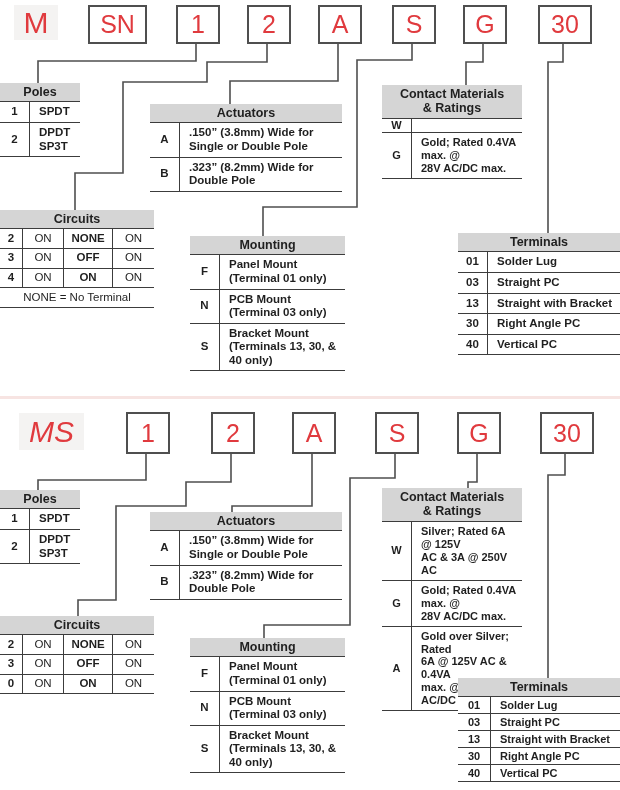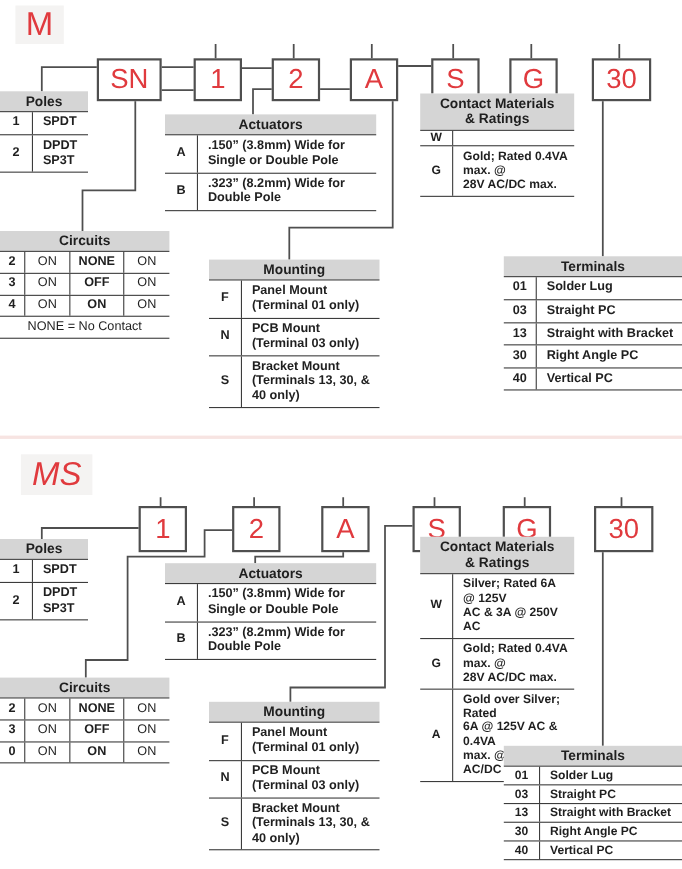--- a/index.html
+++ b/index.html
@@ -1,20 +1,20 @@
 <!DOCTYPE html>
 <html><head>
 <meta charset="utf-8">
 <style>
   html,body{margin:0;padding:0;background:#fff;}
   #page{position:relative;width:620px;height:790px;background:#fff;overflow:hidden;
         font-family:"Liberation Sans", sans-serif;color:#1f1f1f;}
   svg.wires{position:absolute;left:0;top:0;z-index:1;}
   .pnrow .box{position:absolute;border:2px solid #4f4f4f;background:#fff;color:#e03a3e;
-        display:flex;align-items:center;justify-content:center;font-size:25px;z-index:2;margin-top:48px;}
+        display:flex;align-items:center;justify-content:center;font-size:25px;z-index:2;}
   .prefix-chip{position:absolute;background:#f4f3f2;color:#e03a3e;display:flex;align-items:center;
         justify-content:center;font-size:30px;z-index:2;}
   .tbl{position:absolute;background:#fff;z-index:3;font-size:11.5px;line-height:1.18;}
   .tbl .hdr{background:#d5d5d5;font-weight:bold;text-align:center;font-size:12.5px;
         padding:2px 12px;white-space:pre-line;line-height:1.15;}
   .rows{border-top:1.4px solid #3c3c3c;}
   .t-row{display:flex;border-bottom:1.4px solid #3c3c3c;align-items:stretch;}
   .t-cell{white-space:pre-line;}
   .cols2 .c0{flex:0 0 29px;font-weight:bold;display:flex;align-items:center;justify-content:center;
         border-right:1.4px solid #3c3c3c;}
@@ -126,21 +126,21 @@
           <div class="t-cell c2">OFF</div>
           <div class="t-cell c3">ON</div>
         </div>
         <div class="t-row">
           <div class="t-cell c0">4</div>
           <div class="t-cell c1">ON</div>
           <div class="t-cell c2">ON</div>
           <div class="t-cell c3">ON</div>
         </div>
       </div>
-    <div class="tfoot">NONE = No Contact</div>
+    <div class="tfoot">NONE = No Terminal</div>
   </div>
 
   <div class="tbl" style="left:190px;top:236px;width:155px;">
     <div class="hdr">Mounting</div>
     <div class="rows cols2">
         <div class="t-row">
           <div class="t-cell c0">F</div>
           <div class="t-cell c1">Panel Mount
 (Terminal 01 only)</div>
         </div>

